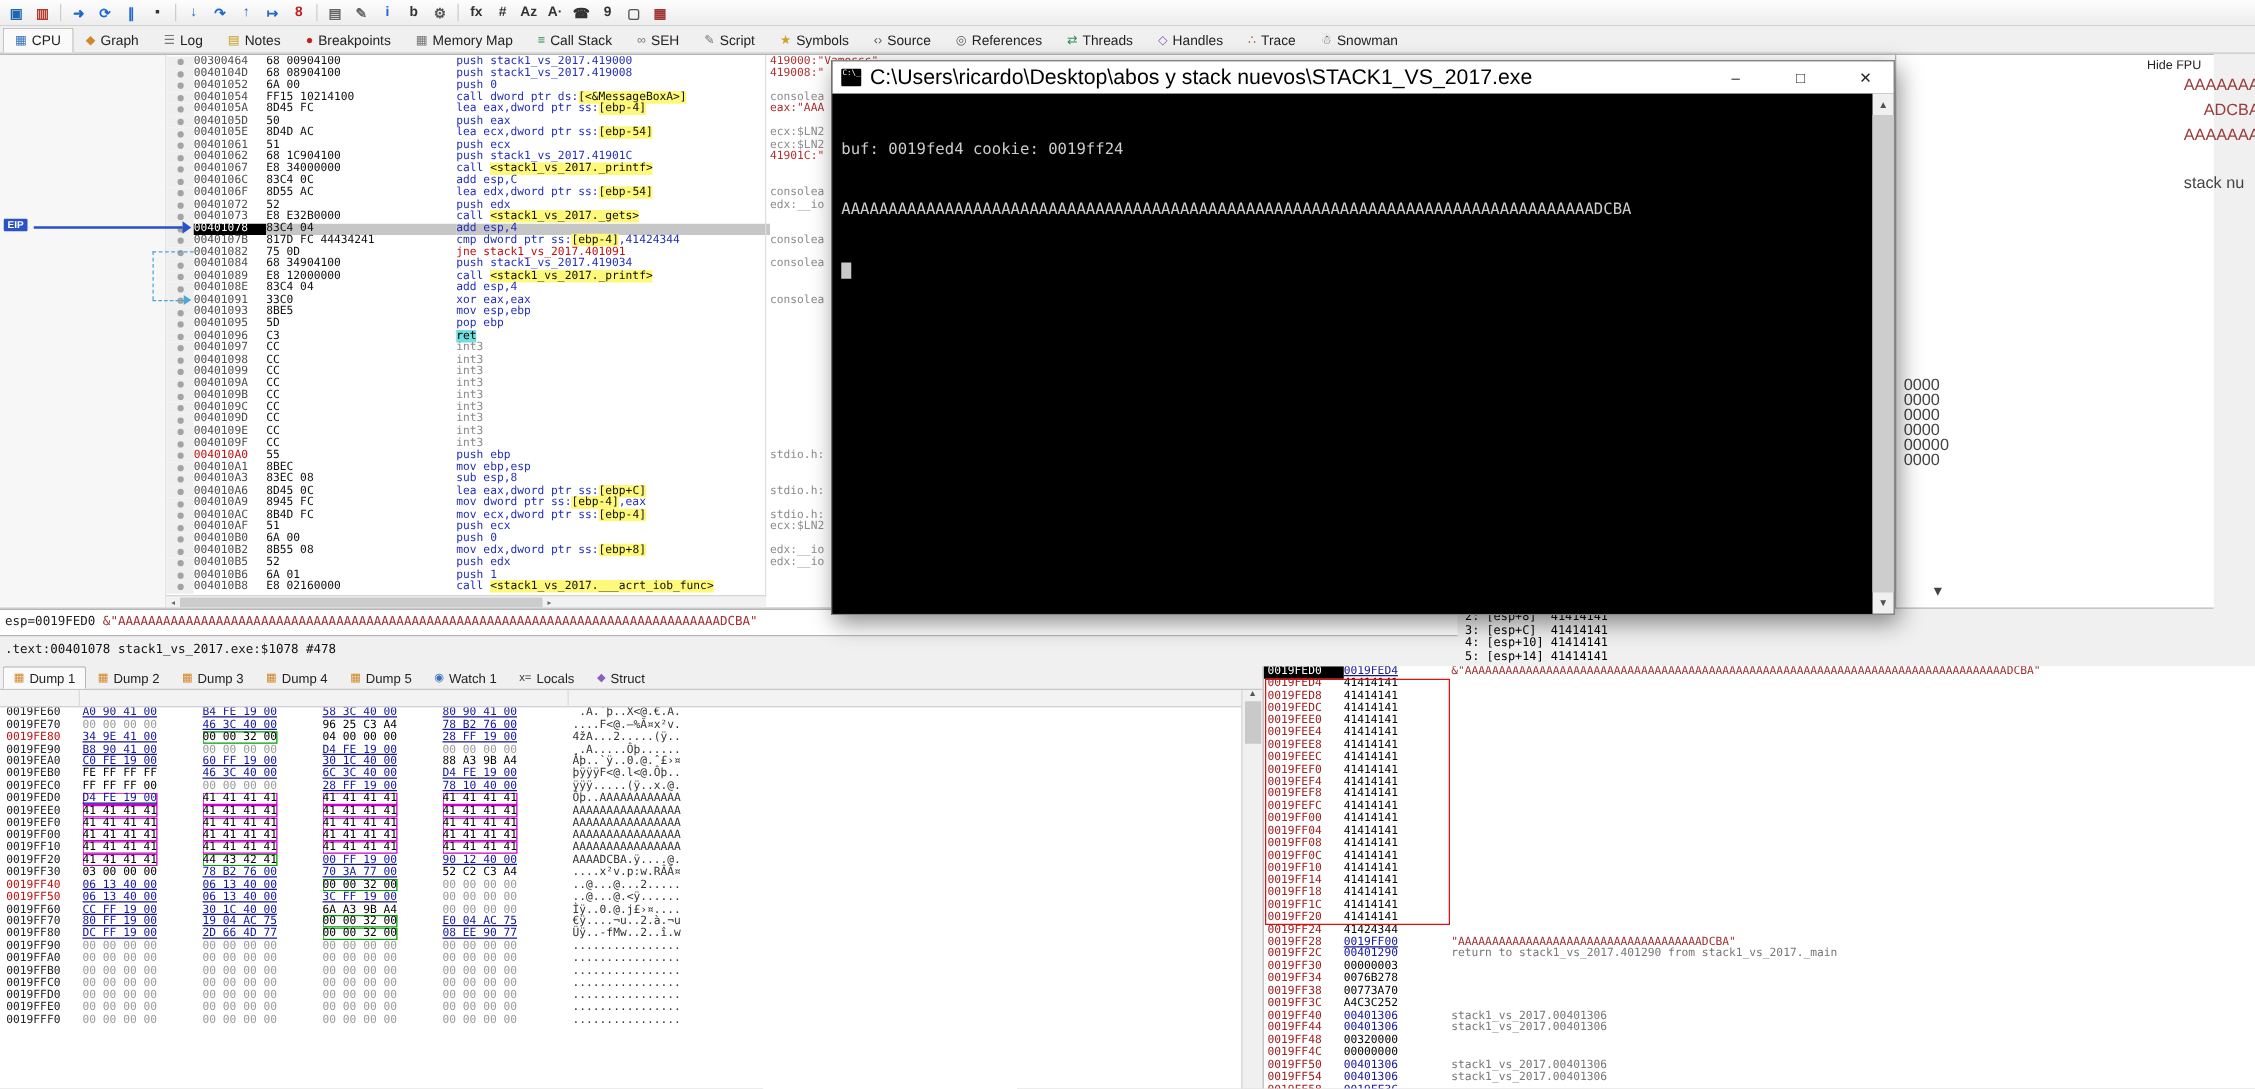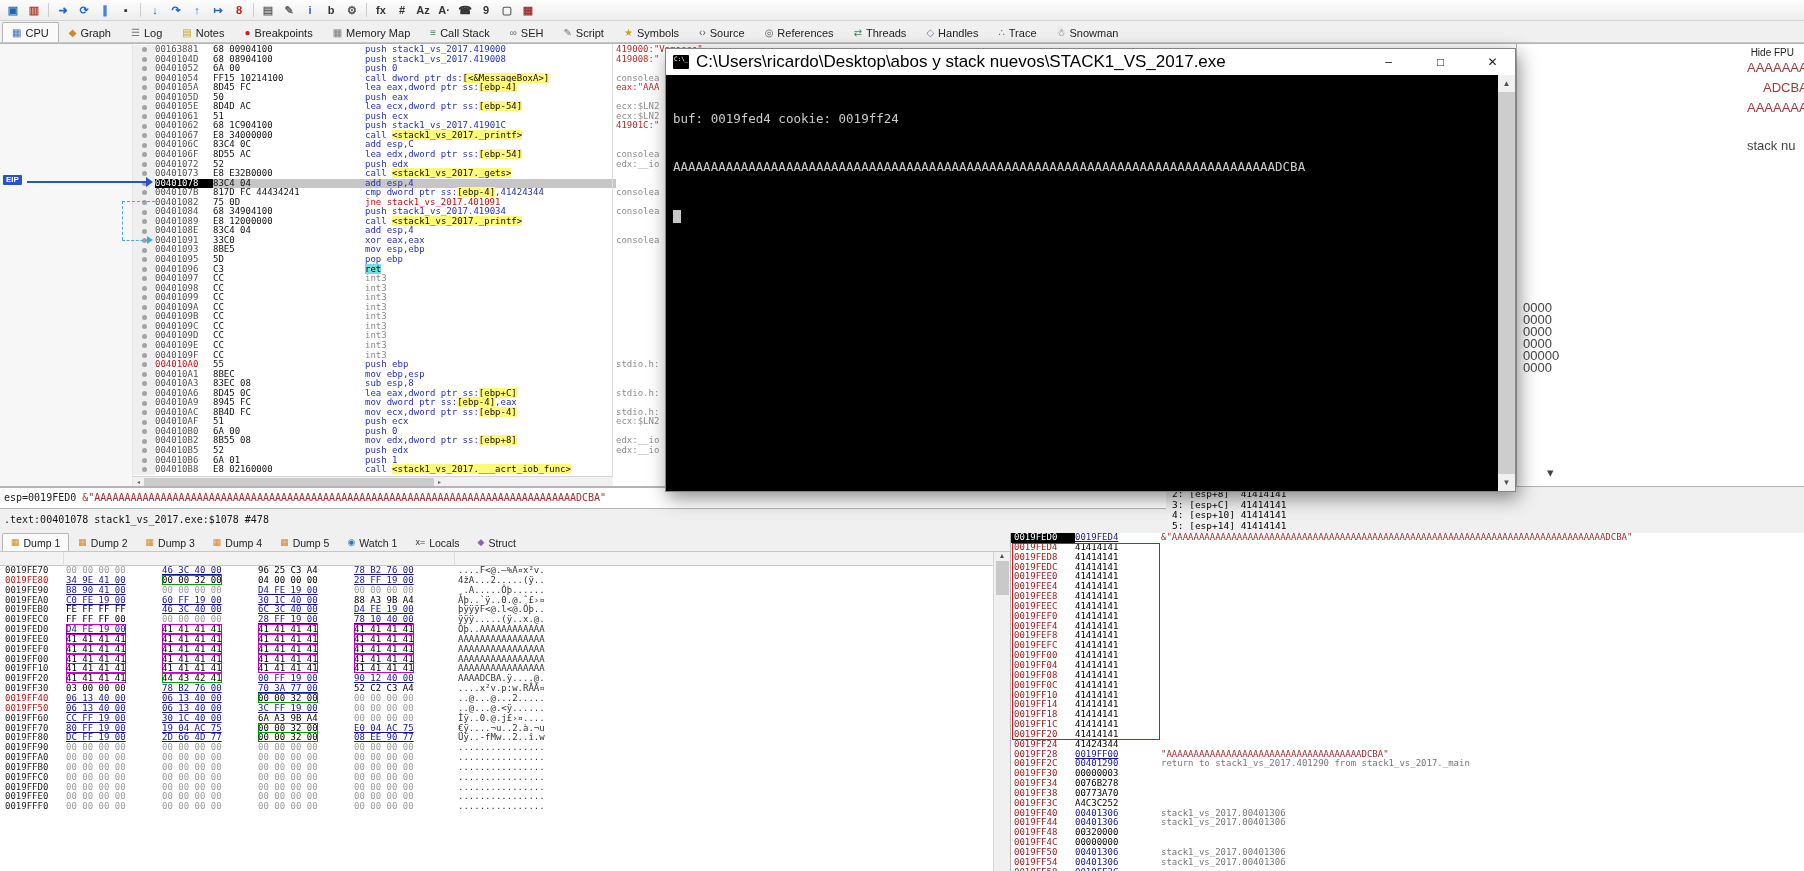--- a/index.html
+++ b/index.html
@@ -60,21 +60,21 @@
 #jmp-arrow{position:absolute;left:147px;top:192px;width:0;height:0;
   border-left:6px solid #49a8d8;border-top:4px solid transparent;border-bottom:4px solid transparent}
 
 
 #hscroll{position:absolute;left:133px;bottom:0;width:480px;height:10px;background:#f1f1f1;
   border-top:1px solid #d5d5d5;display:flex;align-items:center}
 .hsbtn{width:11px;font-size:6px;color:#666;text-align:center}
 #hsthumb{height:8px;width:290px;background:#cccccc;border-radius:1px}
 
 
-#regs{position:absolute;left:1516px;top:43px;width:288px;height:444px;background:#fff;
+#regs{position:absolute;left:1516px;top:43px;width:255px;height:444px;background:#fff;
   border:1px solid #b5b5b5;border-right:none}
 #hidefpu{position:absolute;right:10px;top:3px;font-size:10px;color:#222}
 .frag{position:absolute;font-family:Liberation Sans, sans-serif;font-size:13px;white-space:pre}
 .frag.red{color:#9a3b3b}
 .frag.gray{color:#444}
 
 
 #infoline{position:absolute;left:0;top:487px;width:1166px;height:22px;background:#fff;
   border-top:1px solid #b5b5b5;border-bottom:1px solid #b5b5b5;
   font-family:"DejaVu Sans Mono",monospace;font-size:10px;padding:4px 4px;white-space:pre;overflow:hidden}
@@ -241,21 +241,21 @@
       </div>
       <div class="tab">
         <span class="tabicon" style="color: rgb(85, 85, 85);">☃</span>
         <span>Snowman</span>
       </div>
     </div>
 
   <div id="cpu">
     <div id="sidebar"></div>
     <div id="disasm-rows">
-        <div class="drow"><span class="dgut"><span class="dot"></span></span><span class="daddr">00163881</span><span class="dbytes">68 00904100</span><span class="dinsn"><span class="i-mn">push</span> stack1_vs_2017.419000</span><span class="dcomment cr">419000:"Vamosss"</span></div>
+        <div class="drow"><span class="dgut"><span class="dot"></span></span><span class="daddr">00300464</span><span class="dbytes">68 00904100</span><span class="dinsn"><span class="i-mn">push</span> stack1_vs_2017.419000</span><span class="dcomment cr">419000:"Vamosss"</span></div>
         <div class="drow"><span class="dgut"><span class="dot"></span></span><span class="daddr">0040104D</span><span class="dbytes">68 08904100</span><span class="dinsn"><span class="i-mn">push</span> stack1_vs_2017.419008</span><span class="dcomment cr">419008:"</span></div>
         <div class="drow"><span class="dgut"><span class="dot"></span></span><span class="daddr">00401052</span><span class="dbytes">6A 00</span><span class="dinsn"><span class="i-mn">push</span> 0</span><span class="dcomment"></span></div>
         <div class="drow"><span class="dgut"><span class="dot"></span></span><span class="daddr">00401054</span><span class="dbytes">FF15 10214100</span><span class="dinsn"><span class="i-mn">call</span> dword ptr ds:<span class="i-hl">[&lt;&amp;MessageBoxA&gt;]</span></span><span class="dcomment">consolea</span></div>
         <div class="drow"><span class="dgut"><span class="dot"></span></span><span class="daddr">0040105A</span><span class="dbytes">8D45 FC</span><span class="dinsn"><span class="i-mn">lea</span> eax,dword ptr ss:<span class="i-hl">[ebp-4]</span></span><span class="dcomment cr">eax:"AAA</span></div>
         <div class="drow"><span class="dgut"><span class="dot"></span></span><span class="daddr">0040105D</span><span class="dbytes">50</span><span class="dinsn"><span class="i-mn">push</span> eax</span><span class="dcomment"></span></div>
         <div class="drow"><span class="dgut"><span class="dot"></span></span><span class="daddr">0040105E</span><span class="dbytes">8D4D AC</span><span class="dinsn"><span class="i-mn">lea</span> ecx,dword ptr ss:<span class="i-hl">[ebp-54]</span></span><span class="dcomment">ecx:$LN2</span></div>
         <div class="drow"><span class="dgut"><span class="dot"></span></span><span class="daddr">00401061</span><span class="dbytes">51</span><span class="dinsn"><span class="i-mn">push</span> ecx</span><span class="dcomment">ecx:$LN2</span></div>
         <div class="drow"><span class="dgut"><span class="dot"></span></span><span class="daddr">00401062</span><span class="dbytes">68 1C904100</span><span class="dinsn"><span class="i-mn">push</span> stack1_vs_2017.41901C</span><span class="dcomment cr">41901C:"</span></div>
         <div class="drow"><span class="dgut"><span class="dot"></span></span><span class="daddr">00401067</span><span class="dbytes">E8 34000000</span><span class="dinsn"><span class="i-mn">call</span> <span class="i-hl">&lt;stack1_vs_2017._printf&gt;</span></span><span class="dcomment"></span></div>
         <div class="drow"><span class="dgut"><span class="dot"></span></span><span class="daddr">0040106C</span><span class="dbytes">83C4 0C</span><span class="dinsn"><span class="i-mn">add</span> esp,C</span><span class="dcomment"></span></div>
@@ -367,20 +367,21 @@
 
   <div id="dumpheader">
     <span id="dh-addr">Address</span>
     <span id="dh-hex">Hex</span>
     <span id="dh-ascii">ASCII</span>
   </div>
   <div class="dvline" style="left:63px"></div>
   <div class="dvline" style="left:454px"></div>
 
   <div id="dumprows">
+      <div class="hrow"><span class="haddr">0019FE60</span><span class="grp"><i class="g-u">A0 90 41 00</i></span><span class="grp"><i class="g-u">B4 FE 19 00</i></span><span class="grp"><i class="g-u">58 3C 40 00</i></span><span class="grp"><i class="g-u">80 90 41 00</i></span><span class="hascii"> .A.´þ..X&lt;@.€.A.</span></div>
       <div class="hrow"><span class="haddr">0019FE70</span><span class="grp"><i class="g-z">00 00 00 00</i></span><span class="grp"><i class="g-u">46 3C 40 00</i></span><span class="grp"><i class="g-p">96 25 C3 A4</i></span><span class="grp"><i class="g-u">78 B2 76 00</i></span><span class="hascii">....F&lt;@.–%Ã¤x²v.</span></div>
       <div class="hrow"><span class="haddr red">0019FE80</span><span class="grp"><i class="g-u">34 9E 41 00</i></span><span class="grp"><i class="g-g">00 00 32 00</i></span><span class="grp"><i class="g-p">04 00 00 00</i></span><span class="grp"><i class="g-u">28 FF 19 00</i></span><span class="hascii">4žA...2.....(ÿ..</span></div>
       <div class="hrow"><span class="haddr">0019FE90</span><span class="grp"><i class="g-u">B8 90 41 00</i></span><span class="grp"><i class="g-z">00 00 00 00</i></span><span class="grp"><i class="g-u">D4 FE 19 00</i></span><span class="grp"><i class="g-z">00 00 00 00</i></span><span class="hascii">¸.A.....Ôþ......</span></div>
       <div class="hrow"><span class="haddr">0019FEA0</span><span class="grp"><i class="g-u">C0 FE 19 00</i></span><span class="grp"><i class="g-u">60 FF 19 00</i></span><span class="grp"><i class="g-u">30 1C 40 00</i></span><span class="grp"><i class="g-p">88 A3 9B A4</i></span><span class="hascii">Àþ..`ÿ..0.@.ˆ£›¤</span></div>
       <div class="hrow"><span class="haddr">0019FEB0</span><span class="grp"><i class="g-p">FE FF FF FF</i></span><span class="grp"><i class="g-u">46 3C 40 00</i></span><span class="grp"><i class="g-u">6C 3C 40 00</i></span><span class="grp"><i class="g-u">D4 FE 19 00</i></span><span class="hascii">þÿÿÿF&lt;@.l&lt;@.Ôþ..</span></div>
       <div class="hrow"><span class="haddr">0019FEC0</span><span class="grp"><i class="g-p">FF FF FF 00</i></span><span class="grp"><i class="g-z">00 00 00 00</i></span><span class="grp"><i class="g-u">28 FF 19 00</i></span><span class="grp"><i class="g-u">78 10 40 00</i></span><span class="hascii">ÿÿÿ.....(ÿ..x.@.</span></div>
       <div class="hrow"><span class="haddr">0019FED0</span><span class="grp"><i class="g-mu">D4 FE 19 00</i></span><span class="grp"><i class="g-m">41 41 41 41</i></span><span class="grp"><i class="g-m">41 41 41 41</i></span><span class="grp"><i class="g-m">41 41 41 41</i></span><span class="hascii">Ôþ..AAAAAAAAAAAA</span></div>
       <div class="hrow"><span class="haddr">0019FEE0</span><span class="grp"><i class="g-m">41 41 41 41</i></span><span class="grp"><i class="g-m">41 41 41 41</i></span><span class="grp"><i class="g-m">41 41 41 41</i></span><span class="grp"><i class="g-m">41 41 41 41</i></span><span class="hascii">AAAAAAAAAAAAAAAA</span></div>
       <div class="hrow"><span class="haddr">0019FEF0</span><span class="grp"><i class="g-m">41 41 41 41</i></span><span class="grp"><i class="g-m">41 41 41 41</i></span><span class="grp"><i class="g-m">41 41 41 41</i></span><span class="grp"><i class="g-m">41 41 41 41</i></span><span class="hascii">AAAAAAAAAAAAAAAA</span></div>
       <div class="hrow"><span class="haddr">0019FF00</span><span class="grp"><i class="g-m">41 41 41 41</i></span><span class="grp"><i class="g-m">41 41 41 41</i></span><span class="grp"><i class="g-m">41 41 41 41</i></span><span class="grp"><i class="g-m">41 41 41 41</i></span><span class="hascii">AAAAAAAAAAAAAAAA</span></div>

